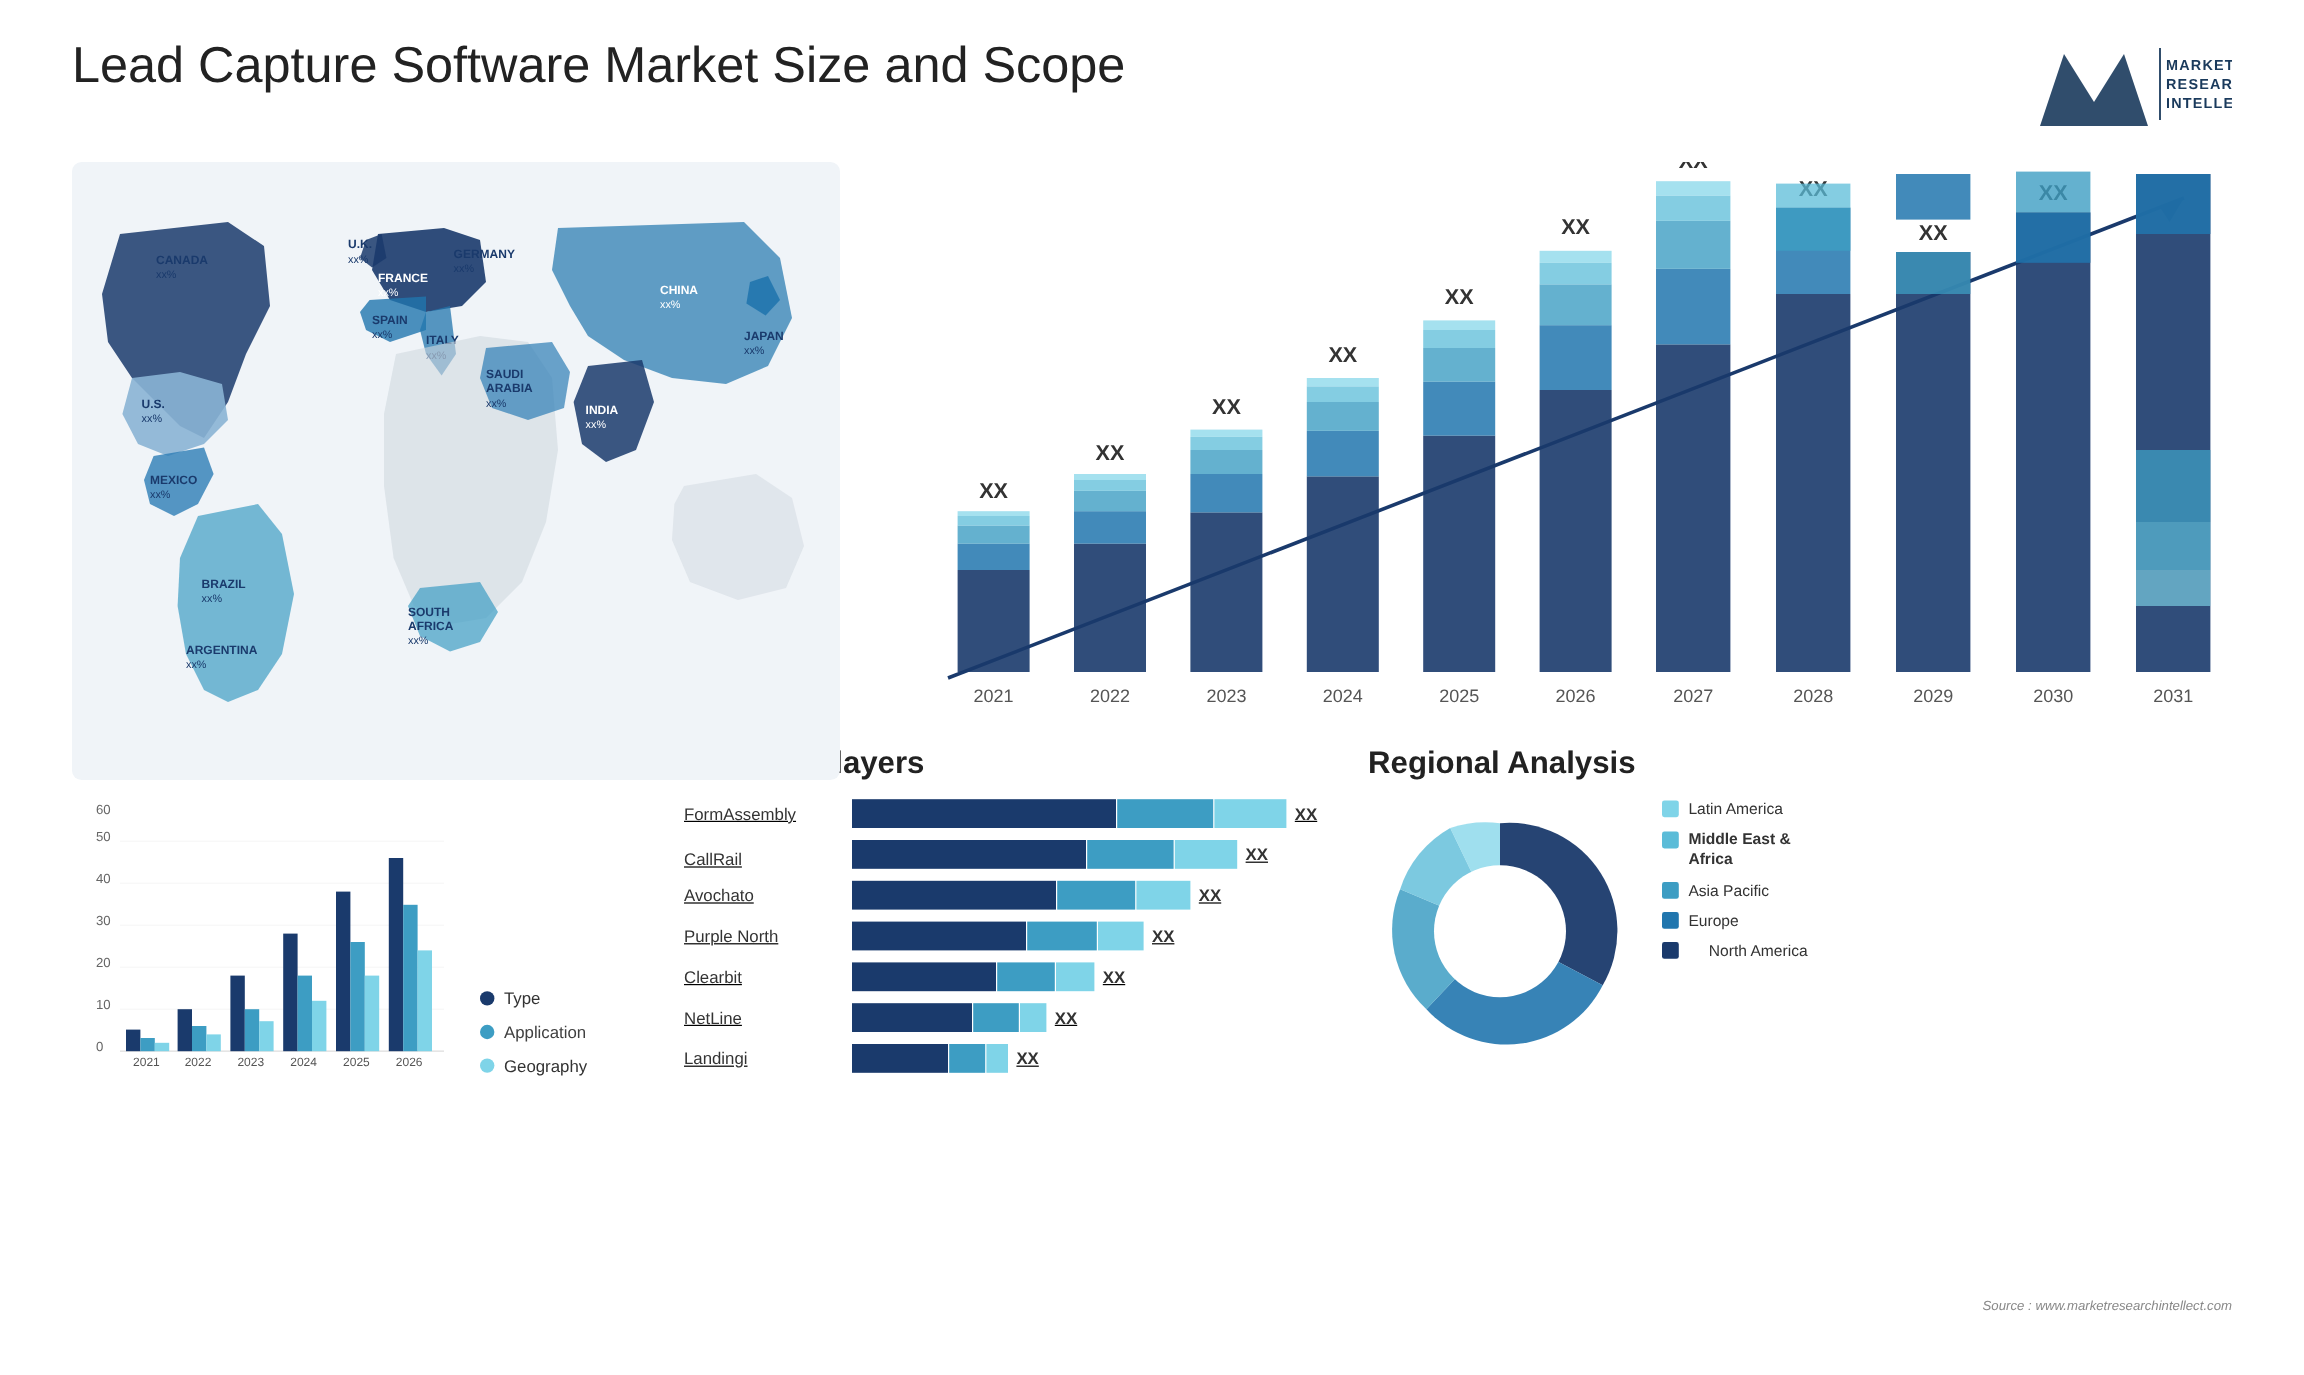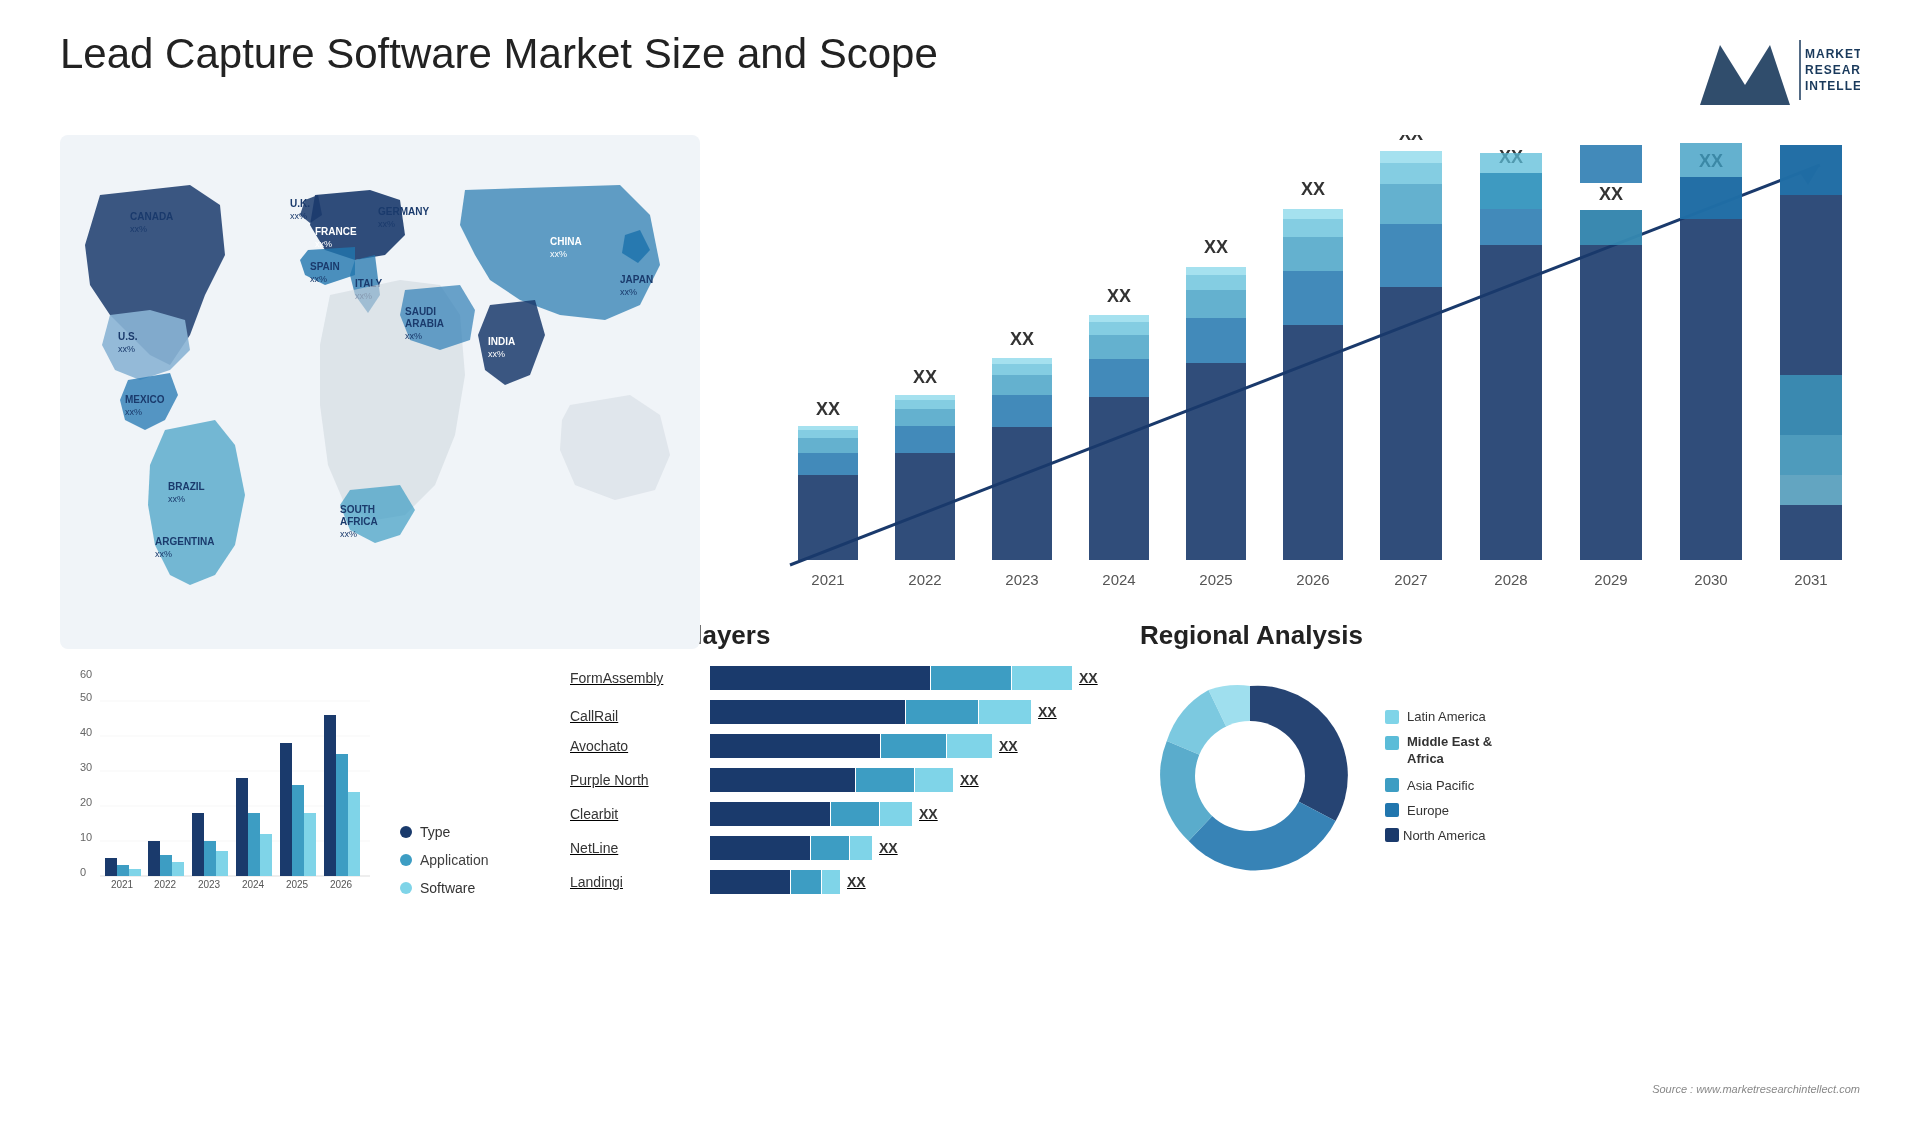--- a/index.html
+++ b/index.html
@@ -292,21 +292,21 @@
           <div style="display:flex; align-items:center; gap:8px;">
             <div style="width:12px; height:12px; border-radius:50%; background:#1a3a6c;"></div>
             <span style="font-size:14px; color:#333;">Type</span>
           </div>
           <div style="display:flex; align-items:center; gap:8px;">
             <div style="width:12px; height:12px; border-radius:50%; background:#3d9dc3;"></div>
             <span style="font-size:14px; color:#404040;">Application</span>
           </div>
           <div style="display:flex; align-items:center; gap:8px;">
             <div style="width:12px; height:12px; border-radius:50%; background:#7fd4e8;"></div>
-            <span style="font-size:14px; color:#333;">Software</span>
+            <span style="font-size:14px; color:#333;">Geography</span>
           </div>
         </div>
       </div>
     </div>
 
     <div>
       <div class="section-title">Top Key Players</div>
       <div style="margin-top:5px;text-decoration:underline;">
 
         <div style="display:flex; align-items:center; margin-bottom:10px; gap:10px;">
@@ -376,21 +376,21 @@
             <div style="width:30px; height:24px; background:#3d9dc3;"></div>
             <div style="width:18px; height:24px; background:#7fd4e8;"></div>
             <span style="font-size:14px; font-weight:700; color:#333; margin-left:6px;">XX</span>
           </div>
         </div>
       </div>
     </div>
 
     <div>
       <div class="section-title">Regional Analysis</div>
-      <div style="display:flex; align-items:center; gap:25px; margin-top:10px;">
+      <div style="display:flex; align-items:flex-start; gap:25px; margin-top:10px;">
 
         <svg width="220" height="220" viewBox="0 0 220 220">
 
           <path d="M110,110 L110,20 A90,90 0 0,1 195.6,155 Z" fill="#1a3a6c" opacity="0.95"></path>
 
           <path d="M110,110 L195.6,155 A90,90 0 0,1 48.7,175 Z" fill="#2176ae" opacity="0.9"></path>
 
           <path d="M110,110 L48.7,175 A90,90 0 0,1 26.8,75 Z" fill="#3d9dc3" opacity="0.85"></path>
 
           <path d="M110,110 L26.8,75 A90,90 0 0,1 68.5,24 Z" fill="#5bbcd8" opacity="0.8"></path>
@@ -410,21 +410,21 @@
             <span style="font-size:13px; color:#333; line-height:1.3;font-weight:bold;">Middle East &amp;<br>Africa</span>
           </div>
           <div style="display:flex; align-items:center; gap:8px;">
             <div style="width:14px; height:14px; border-radius:2px; background:#3d9dc3;"></div>
             <span style="font-size:13px; color:#333;">Asia Pacific</span>
           </div>
           <div style="display:flex; align-items:center; gap:8px;">
             <div style="width:14px; height:14px; border-radius:2px; background:#2176ae;"></div>
             <span style="font-size:13px; color:#333;">Europe</span>
           </div>
-          <div style="display:flex; align-items:center; gap:4px;">
+          <div style="display:flex; align-items:center; gap:25px;">
             <div style="width:14px; height:14px; border-radius:2px; background:#1a3a6c;"></div>
             <span style="font-size:13px; color:#333;">North America</span>
           </div>
         </div>
       </div>
     </div>
 
   </div>
 
   <div style="position:absolute; bottom:15px; right:60px;">

